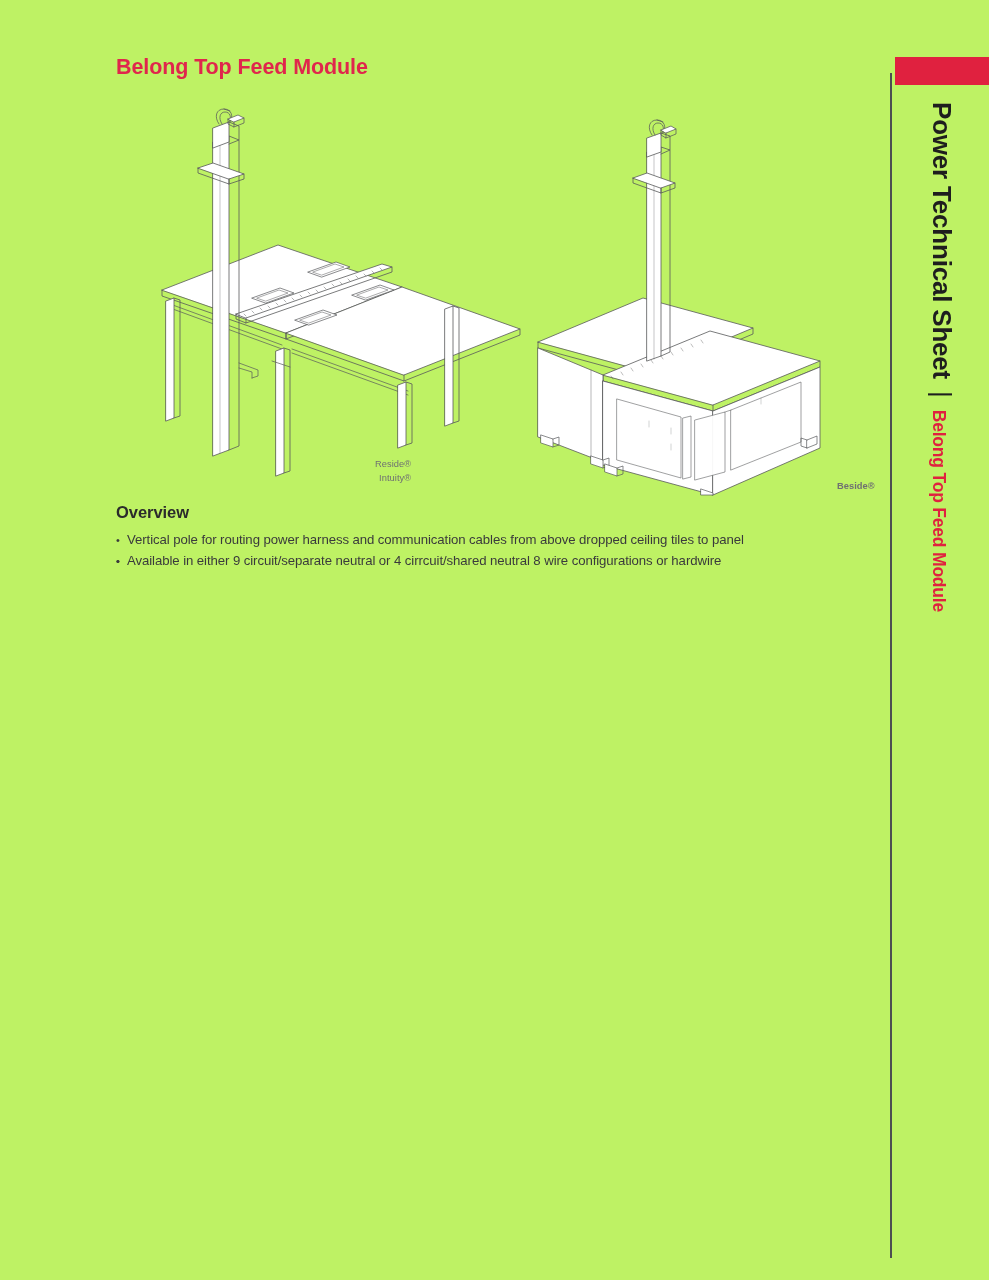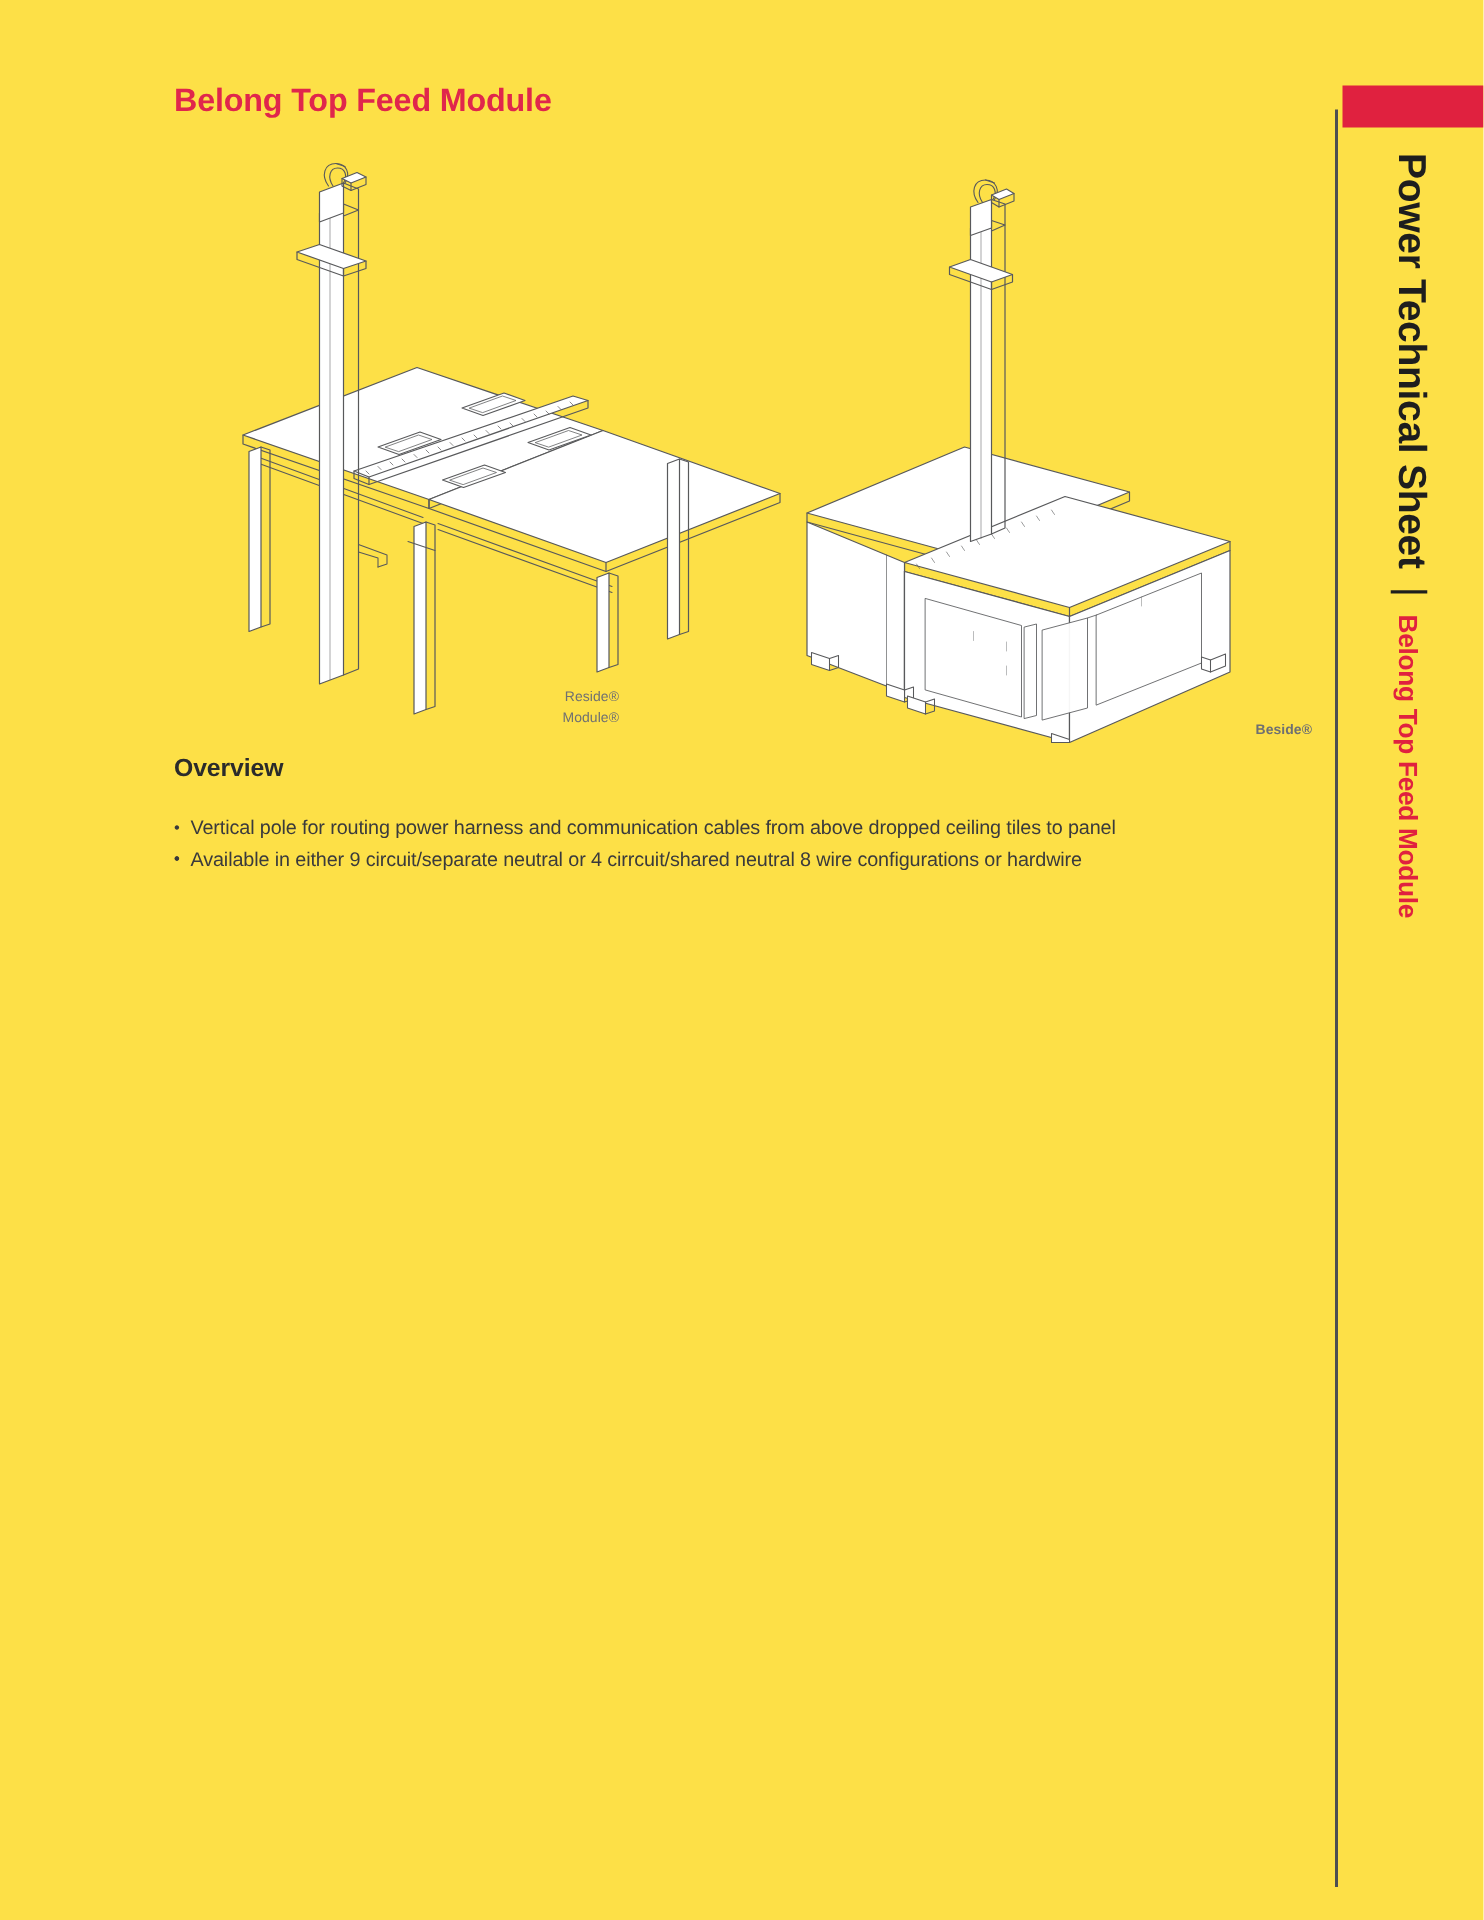--- a/index.html
+++ b/index.html
@@ -12,21 +12,21 @@
     position: relative;
     overflow: hidden;
     font-family: "Liberation Sans", sans-serif;
     -webkit-font-smoothing: antialiased;
   }
 
   
   .page {
     position: absolute;
     inset: 0;
-    background: #fde047;
+    background: #bef264;
   }
 
   
   .content {
     position: absolute;
     left: 0; top: 0;
     width: 893px; height: 1280px;
   }
 
   .page-title {
@@ -66,21 +66,21 @@
   .cap-right { left: 312px; top: 370px; font-weight: bold; }
   .cap-left div, .cap-right div { }
 
   
   .overview {
     position: absolute;
     left: 116px; top: 503px;
     width: 760px;
   }
   .overview h2 {
-    margin: 0 0 20px 0;
+    margin: 0 0 8px 0;
     font-size: 16.5px;
     font-weight: bold;
     color: #2b2b2b;
     letter-spacing: -0.05px;
   }
   .bullets { list-style: none; margin: 0; padding: 0; }
   .bullets li {
     position: relative;
     padding-left: 11px;
     font-size: 13.2px;
@@ -266,21 +266,21 @@
               <polyline points="99,258 118,265 118,271 112,273"></polyline>
               <polyline points="112,273 112,267 99,263"></polyline>
               <polyline points="132,256 150,262"></polyline>
             </g>
 
           </g>
         </svg>
 
         <div class="fig-caption cap-left">
           <div>Reside®</div>
-          <div>Module®</div>
+          <div>Intuity®</div>
         </div>
       </div>
 
       <div class="fig fig-right">
         <svg width="330" height="385" viewBox="0 0 330 385">
           <g fill="none" stroke="#58595b" stroke-width="0.8" stroke-linejoin="round" stroke-linecap="round">
 
             <g>
               <polygon points="13,232 118,188 228,218 123,262" fill="#ffffff"></polygon>
               <polyline points="13,232 13,238 123,268 123,262"></polyline>

